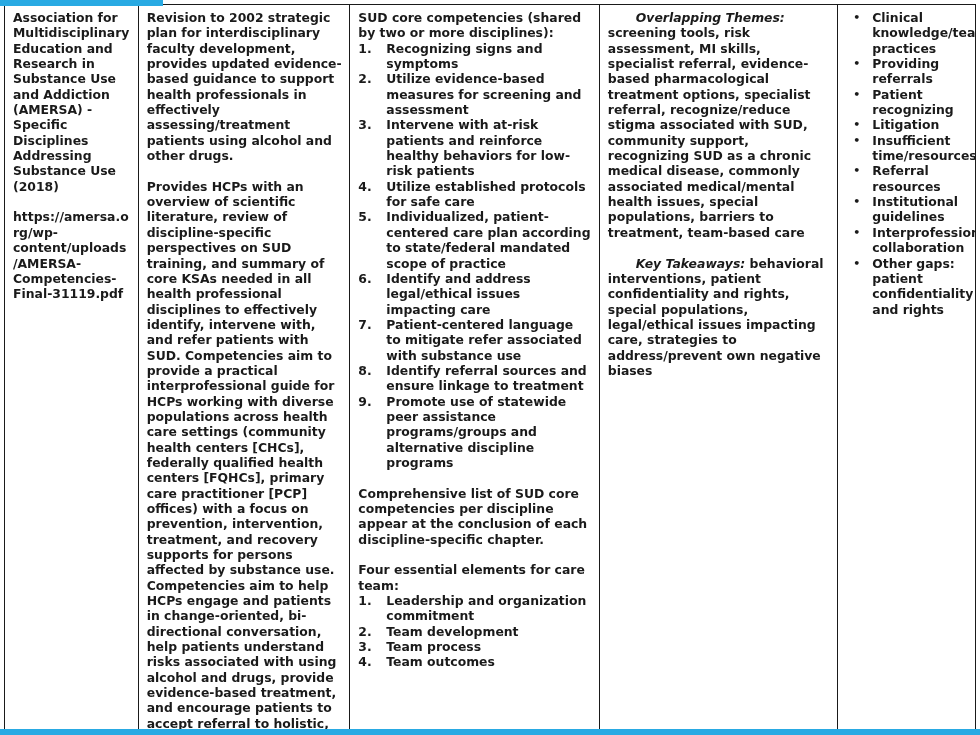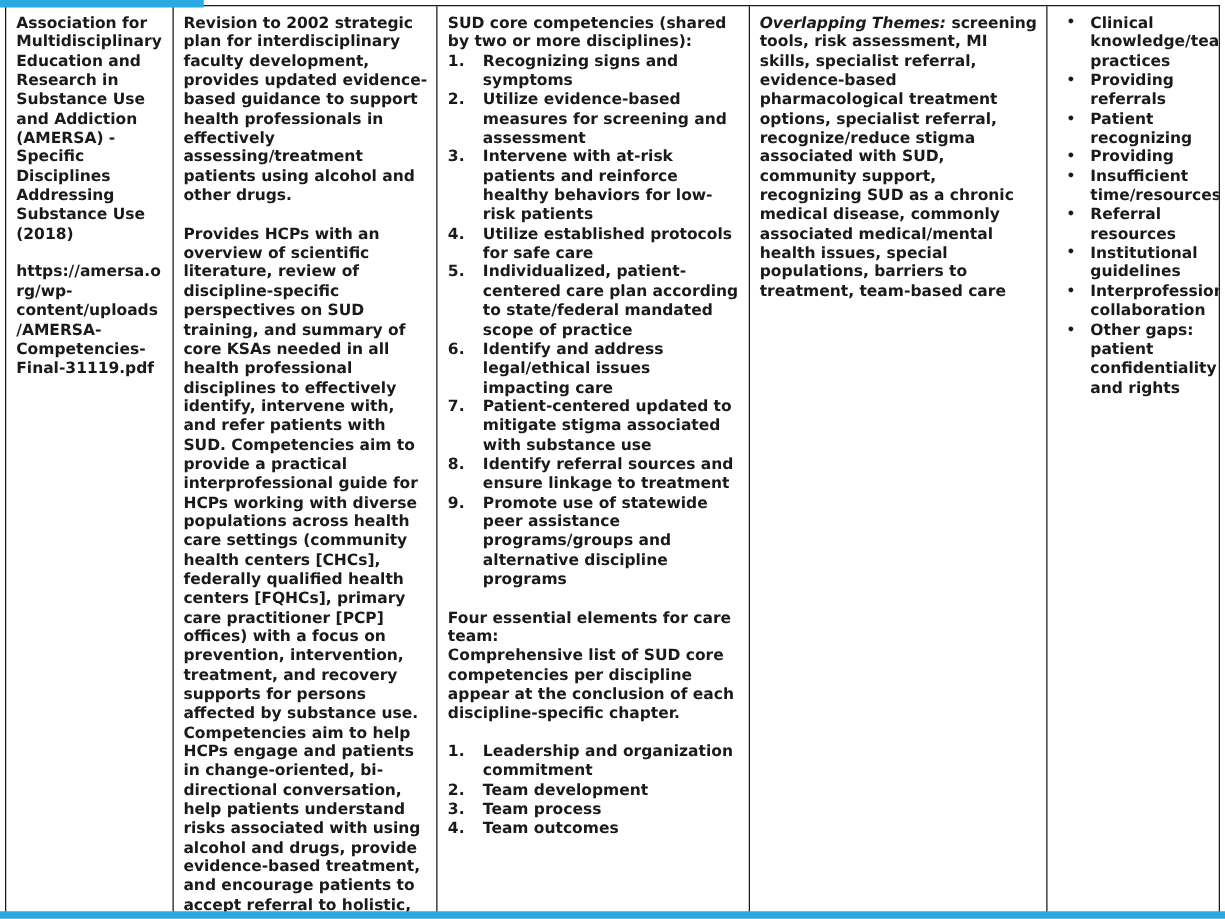--- a/index.html
+++ b/index.html
@@ -69,21 +69,21 @@
 
   .para {
     margin: 0 0 15.35px 0;
     text-align: left;
     word-wrap: break-word;
     overflow-wrap: break-word;
     hyphens: none;
   }
   .para:last-child { margin-bottom: 0; }
   .para.tight { margin-bottom: 0; }
-  .italic { font-style: italic; }
+  .italic { font-style: italic; margin-left: 28px; }
   .lead-italic { font-style: italic; }
 
   ol.numlist {
     list-style: none;
     margin: 0 0 15.35px 0;
     padding: 0;
     counter-reset: li;
   }
   ol.numlist.tight { margin-bottom: 13px; }
   ol.numlist > li {
@@ -142,44 +142,45 @@
 
     <div class="col col-3">
       <p class="para tight">SUD core competencies (shared by two or more disciplines):</p>
       <ol class="numlist" id="competency-list">
           <li>Recognizing signs and symptoms</li>
           <li>Utilize evidence-based measures for screening and assessment</li>
           <li>Intervene with at-risk patients and reinforce healthy behaviors for low-risk patients</li>
           <li>Utilize established protocols for safe care</li>
           <li>Individualized, patient-centered care plan according to state/federal mandated scope of practice</li>
           <li>Identify and address legal/ethical issues impacting care</li>
-          <li>Patient-centered updated to mitigate stigma associated with substance use</li>
+          <li>Patient-centered language to mitigate refer associated with substance use</li>
           <li>Identify referral sources and ensure linkage to treatment</li>
           <li>Promote use of statewide peer assistance programs/groups and alternative discipline programs</li>
         </ol>
+      <p class="para">Comprehensive list of SUD core competencies per discipline appear at the conclusion of each discipline-specific chapter.</p>
       <p class="para tight">Four essential elements for care team:</p>
-      <p class="para">Comprehensive list of SUD core competencies per discipline appear at the conclusion of each discipline-specific chapter.</p>
       <ol class="numlist tight" id="care-team-list">
           <li>Leadership and organization commitment</li>
           <li>Team development</li>
           <li>Team process</li>
           <li>Team outcomes</li>
         </ol>
     </div>
 
     <div class="col col-4">
       <p class="para"><span class="italic">Overlapping Themes:</span><span> screening tools, risk assessment, MI skills, specialist referral, evidence-based pharmacological treatment options, specialist referral, recognize/reduce stigma associated with SUD, community support, recognizing SUD as a chronic medical disease, commonly associated medical/mental health issues, special populations, barriers to treatment, team-based care</span></p>
+      <p class="para"><span class="italic">Key Takeaways:</span><span> behavioral interventions, patient confidentiality and rights, special populations, legal/ethical issues impacting care, strategies to address/prevent own negative biases</span></p>
     </div>
 
     <div class="col col-5">
       <ul class="bullist" id="gaps-list">
           <li>Clinical knowledge/team practices</li>
           <li>Providing referrals</li>
           <li>Patient recognizing</li>
-          <li>Providing</li>
+          <li>Litigation</li>
           <li>Insufficient time/resources</li>
           <li>Referral resources</li>
           <li>Institutional guidelines</li>
           <li>Interprofessional collaboration</li>
           <li>Other gaps: patient confidentiality and rights</li>
         </ul>
     </div>
 
   </div>
 </div>

